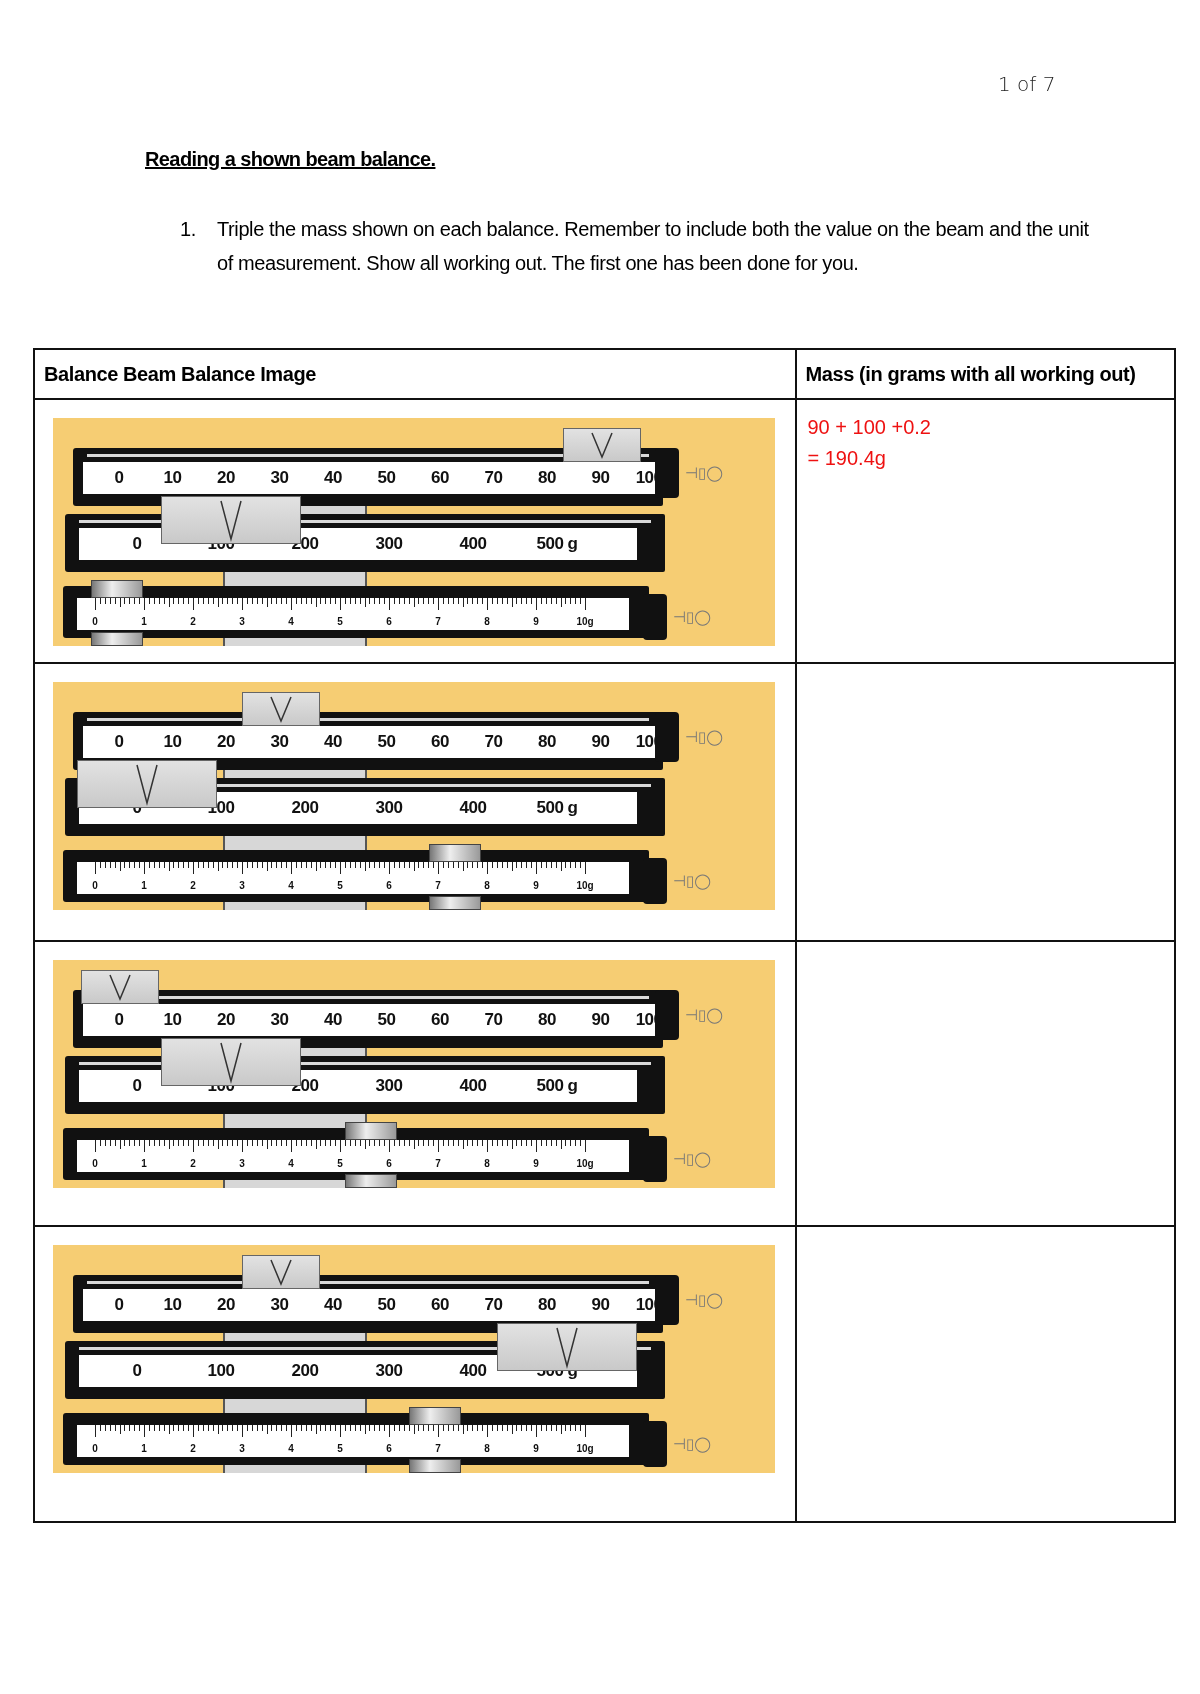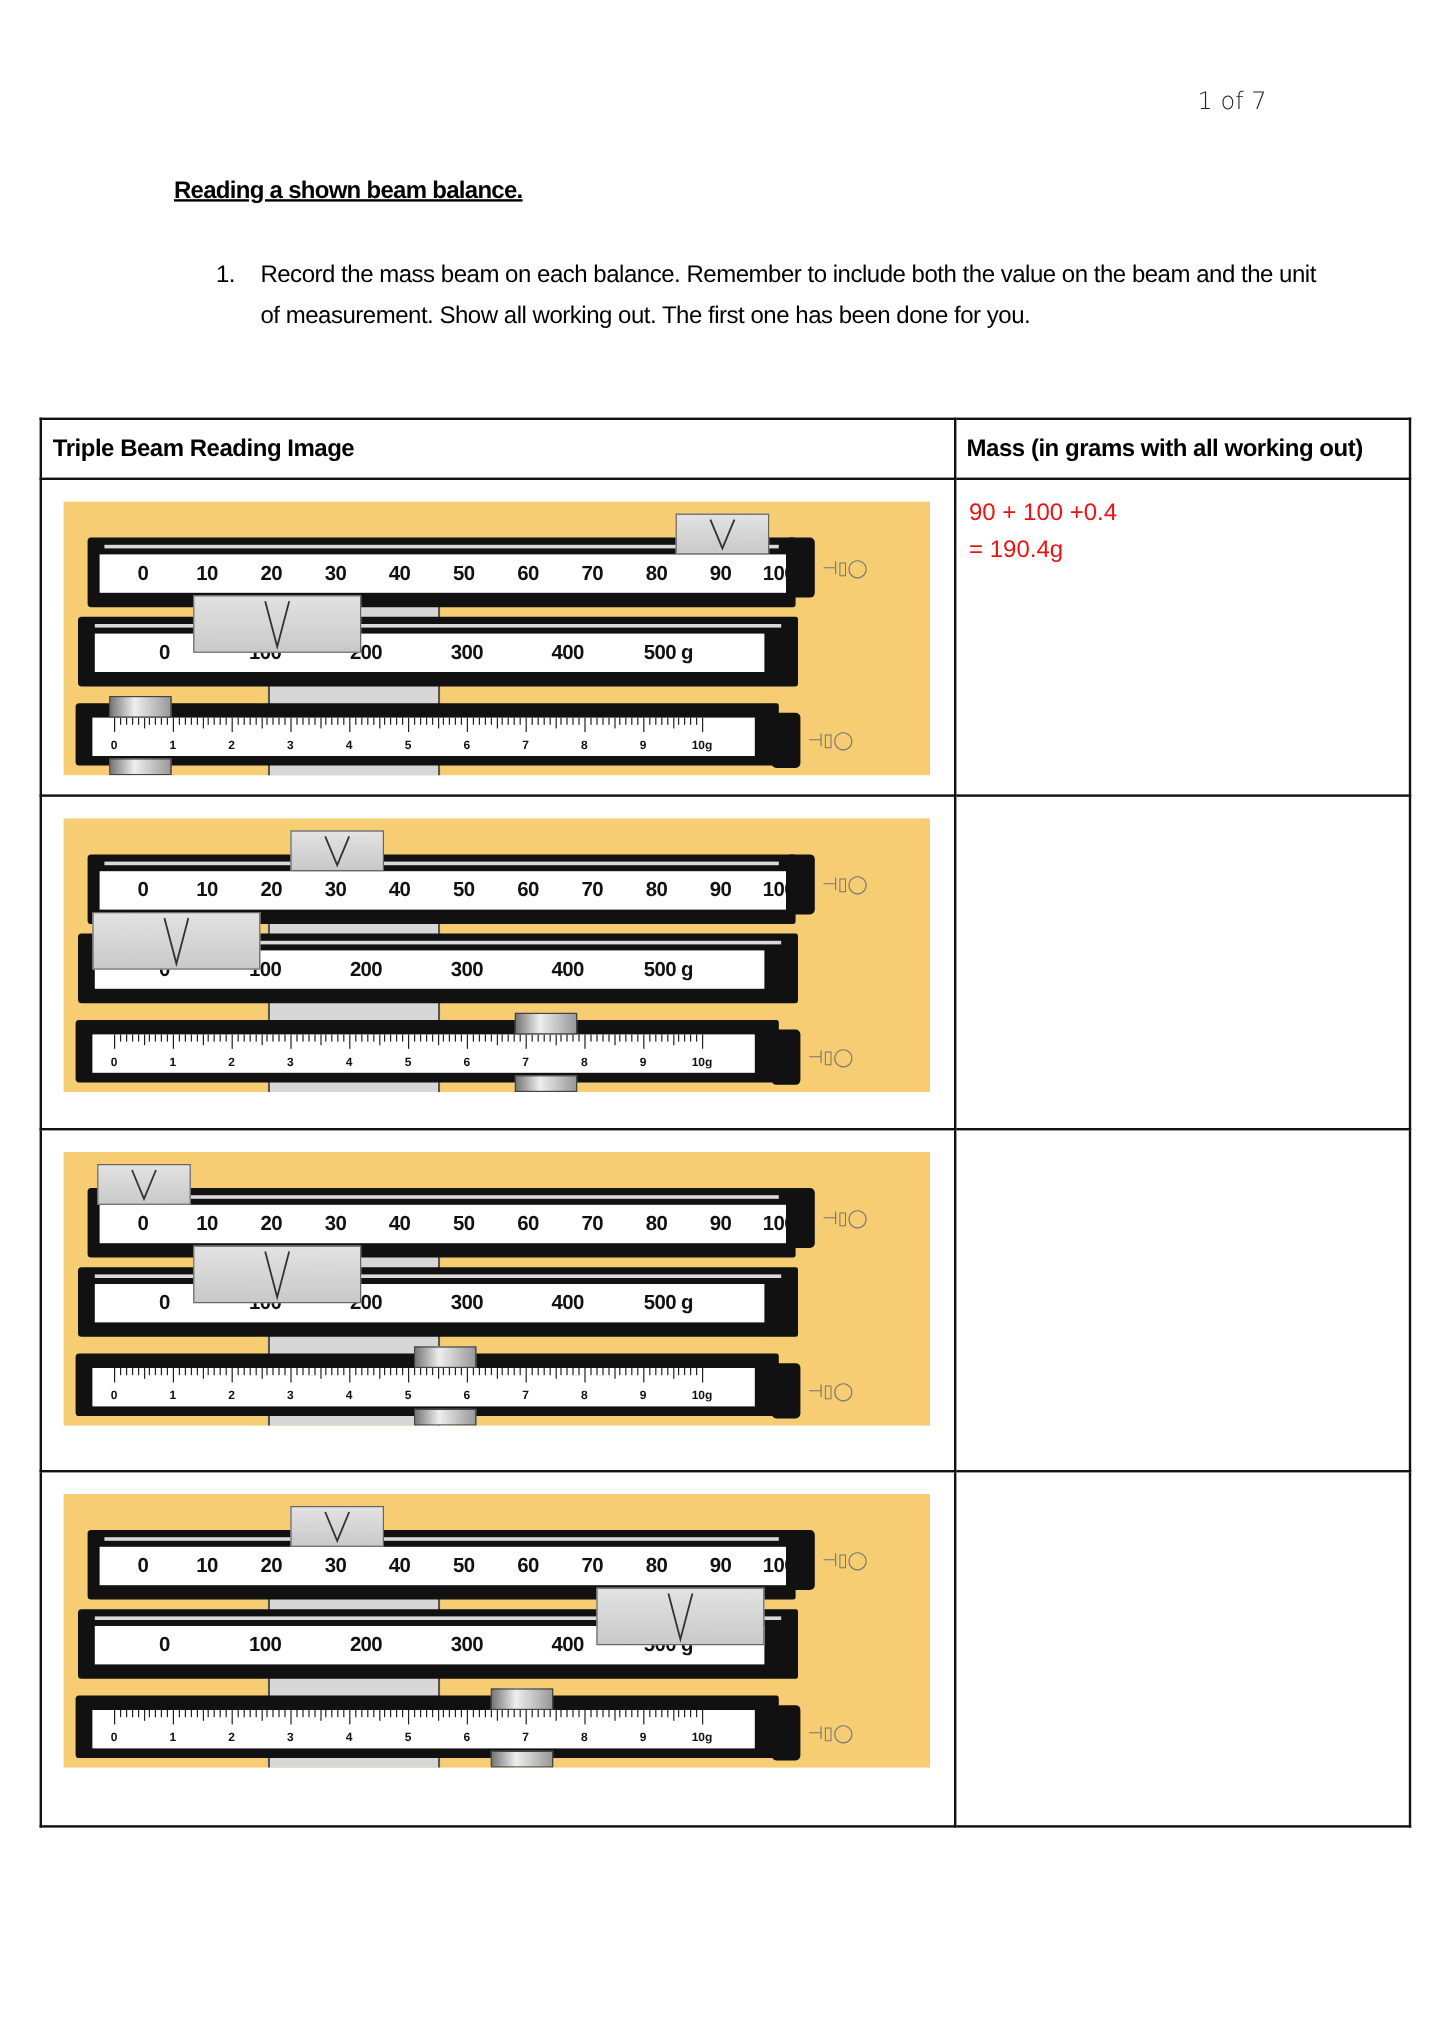--- a/index.html
+++ b/index.html
@@ -32,27 +32,27 @@
   .rider svg { position: absolute; left: 0; top: 0; }
   .slider { position: absolute; background: linear-gradient(90deg, #777, #eee 40%, #999); border: 1px solid #444; }
 </style>
 </head>
 <body>
 
 <div class="page-num">1 of 7</div>
 <div class="title">Reading a shown beam balance.</div>
 <div class="instr">
   <span class="num">1.</span>
-  <span class="txt">Record the mass beam on each balance. Remember to include both the value on the beam and the unit of measurement. Show all working out. The first one has been done for you.</span>
+  <span class="txt">Triple the mass shown on each balance. Remember to include both the value on the beam and the unit of measurement. Show all working out. The first one has been done for you.</span>
 </div>
 
 <table class="grid">
   <tbody>
       <tr>
-    <th class="c1">Triple Beam Reading Image</th>
+    <th class="c1">Balance Beam Balance Image</th>
     <th class="c2">Mass (in grams with all working out)</th>
   </tr>
   <tr class="row1">
     <td class="c1">
           <div class="balance" title="Triple beam balance 1">
             <div class="pan" style="left: 170px; top: 60px; width: 140px; height: 200px;"></div>
             <div class="beam" style="left: 20px; top: 30px; width: 590px; height: 58px;">
               <div class="rail"></div>
               <div class="scale" style="left: 10px; right: 6px; top: 14px; height: 32px;">
                 <div class="lbl" style="left: 36px; top: 6px;">0</div>
@@ -208,21 +208,21 @@
               </div>
             </div>
             <div class="endcap" style="left: 590px; top: 176px; width: 24px; height: 46px;"></div>
             <div class="knob" style="left: 620px; top: 190px;">⊣▯◯</div>
             <div class="slider" style="left: 37.6px; top: 162px; width: 50px; height: 16px;"></div>
             <div class="slider" style="left: 37.6px; top: 214px; width: 50px; height: 12px;"></div>
           </div>
         </td>
     <td class="c2">
       <div class="answer">
-        <div>90 + 100 +0.4</div>
+        <div>90 + 100 +0.2</div>
         <div>= 190.4g</div>
       </div>
     </td>
   </tr>
   <tr class="row2">
     <td class="c1">
           <div class="balance" title="Triple beam balance 2">
             <div class="pan" style="left: 170px; top: 60px; width: 140px; height: 200px;"></div>
             <div class="beam" style="left: 20px; top: 30px; width: 590px; height: 58px;">
               <div class="rail"></div>

